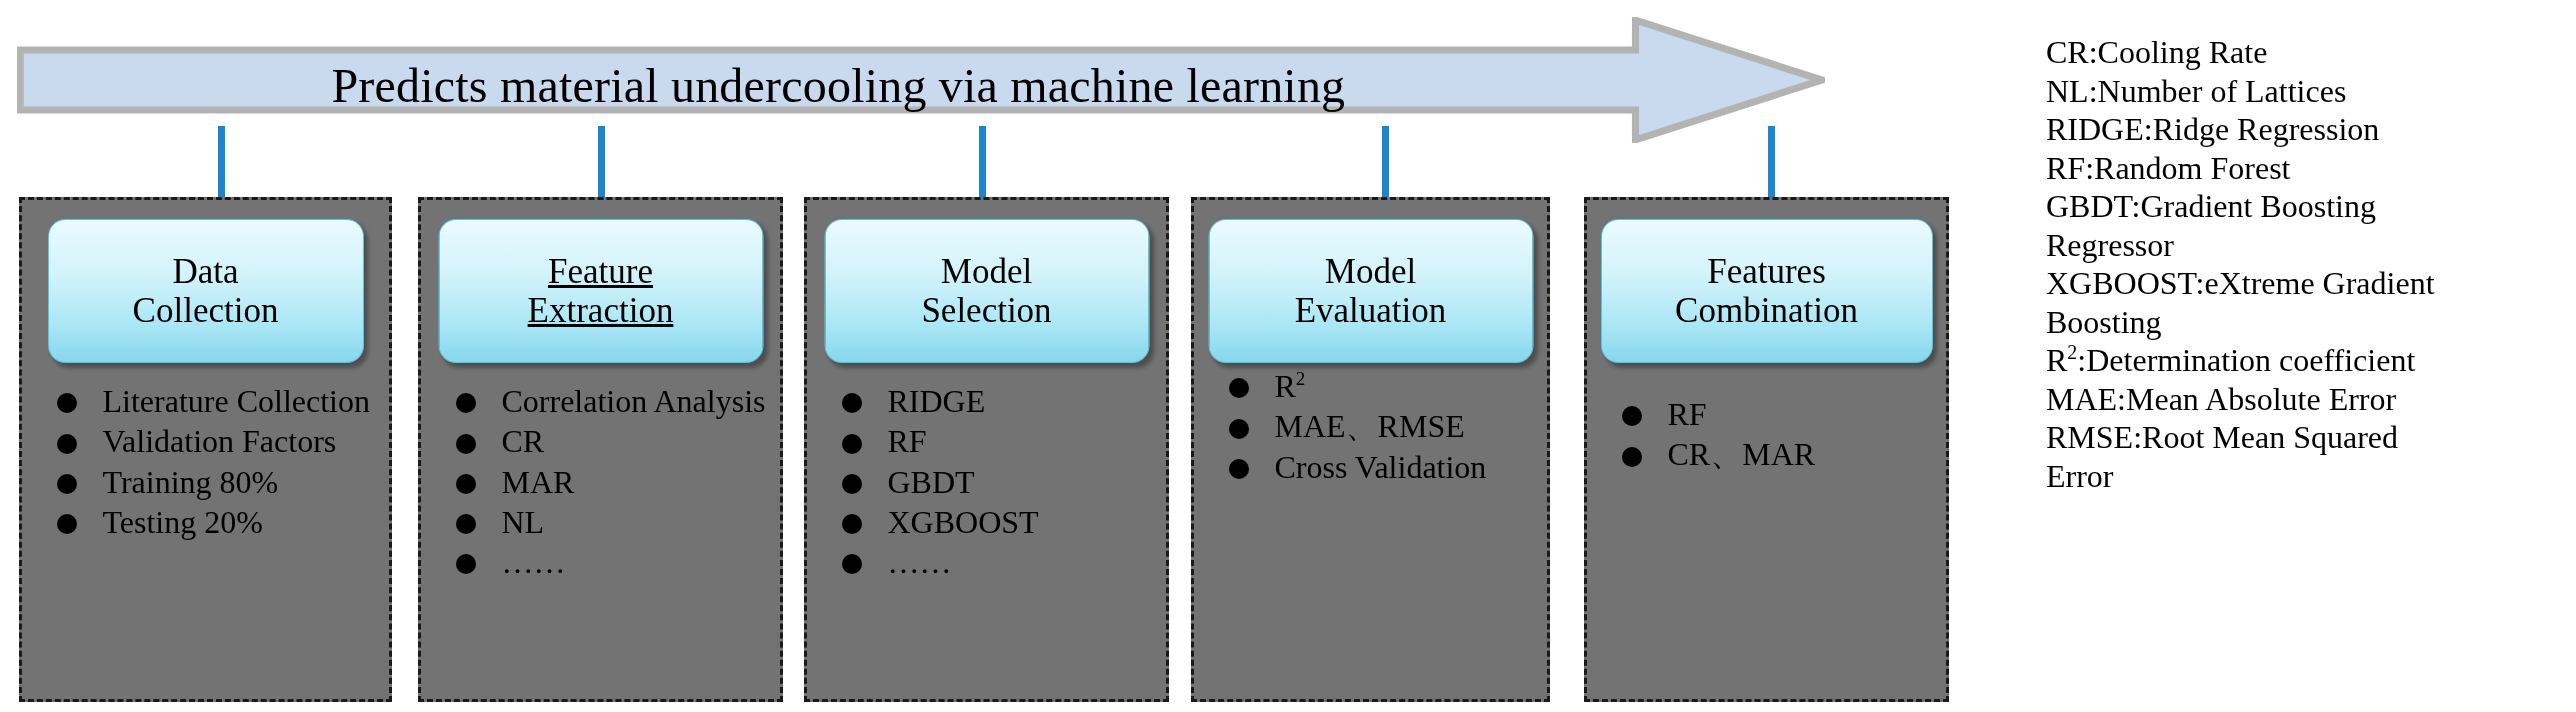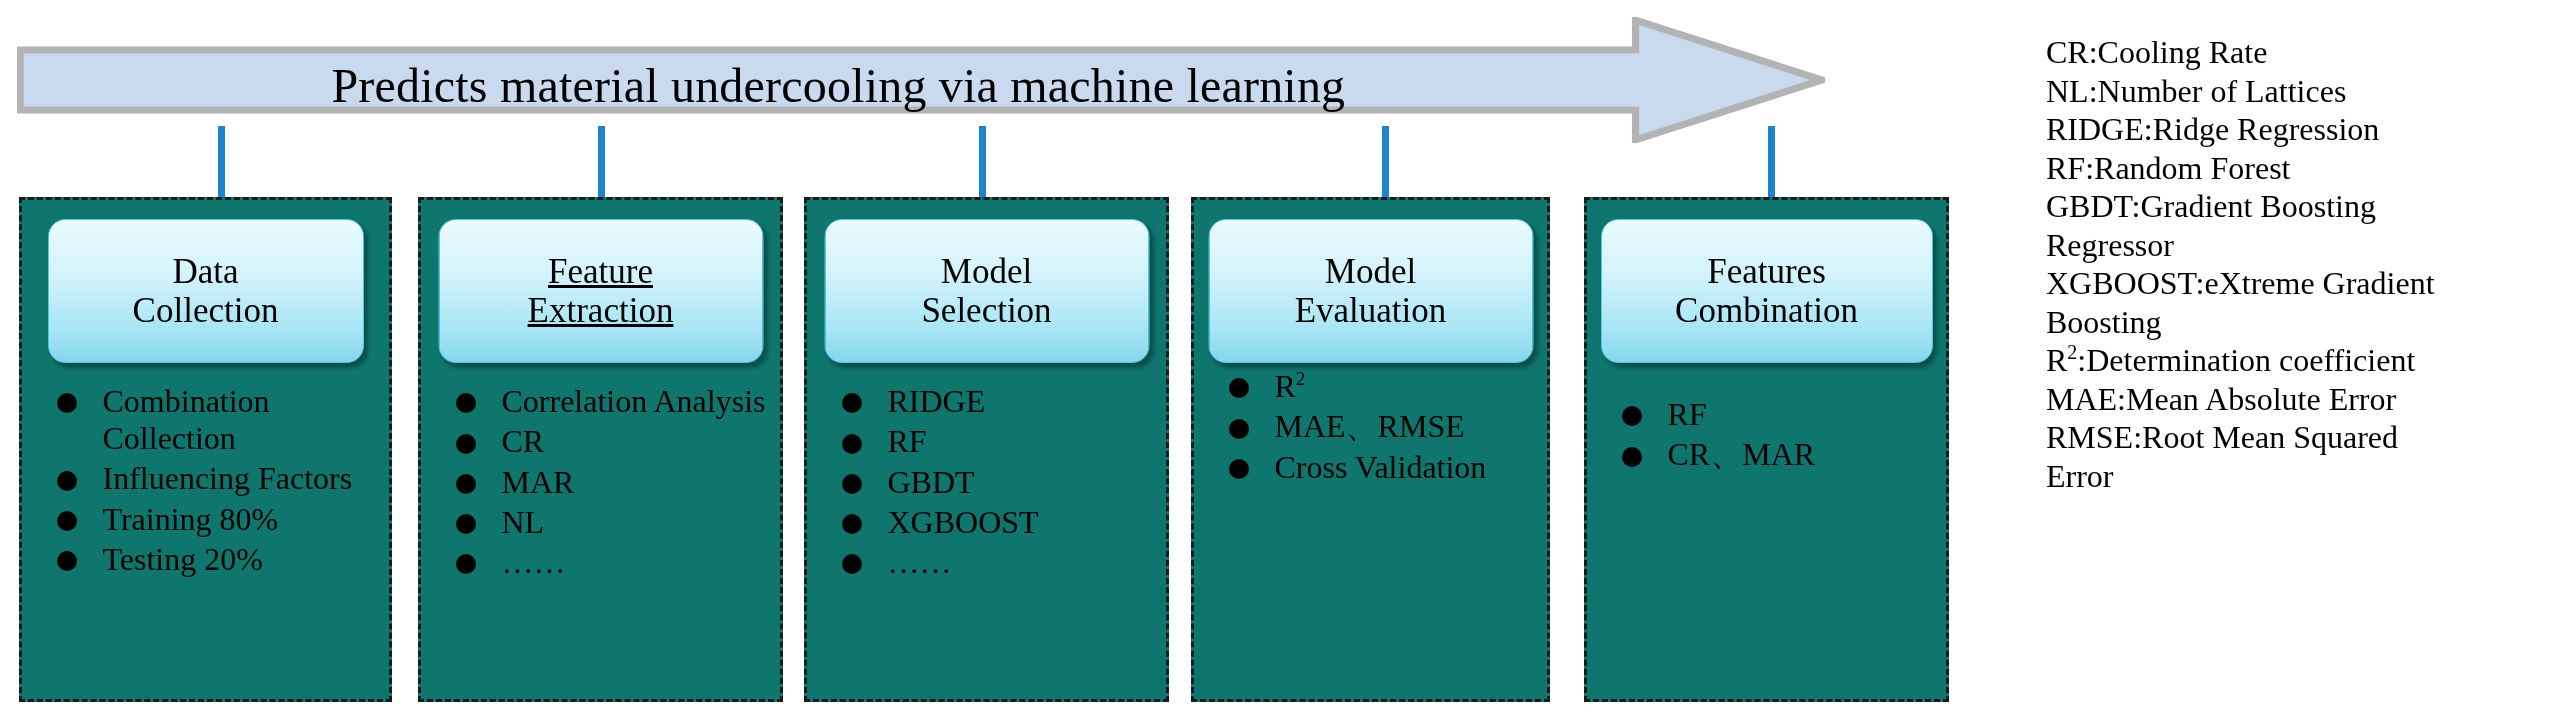--- a/index.html
+++ b/index.html
@@ -24,21 +24,21 @@
 
   
   .connector{
     position:absolute;width:7px;background:#1f84d0;top:126px;height:85px;
   }
 
   
   .stage{
     position:absolute;top:197px;
     border:3.2px dashed #1a1a1a;
-    background:#0f766e;
+    background:#737373;
     box-sizing:border-box;
   }
   .stage-head{
     position:absolute;left:50%;transform:translateX(-50%);
     top:19px;
     border:1.6px solid #53c6e3;
     border-radius:17.4px;
     background:linear-gradient(to bottom,#eafbfe 0%,#d3f3fb 38%,#a9e6f5 75%,#86d6ed 100%);
     box-shadow:4px 4.7px 4.7px rgba(0,0,0,.33);
     display:flex;align-items:center;justify-content:center;
@@ -110,22 +110,22 @@
 <div class="connector" style="left:1768px;"></div>
 
 <div class="stage" id="stage-0">
   <div class="stage-head">
     <span>
       <span>Data</span><br>
       <span>Collection</span>
     </span>
   </div>
   <ul class="stage-list">
-    <li><span class="bullet"></span><span>Combination Collection</span></li>
-    <li><span class="bullet"></span><span>Influencing Factors</span></li>
+    <li><span class="bullet"></span><span>Literature Collection</span></li>
+    <li><span class="bullet"></span><span>Validation Factors</span></li>
     <li><span class="bullet"></span><span>Training 80%</span></li>
     <li><span class="bullet"></span><span>Testing 20%</span></li>
   </ul>
 </div>
 
 <div class="stage" id="stage-1">
   <div class="stage-head">
     <span>
       <span>Feature</span><br>
       <span>Extraction</span>

